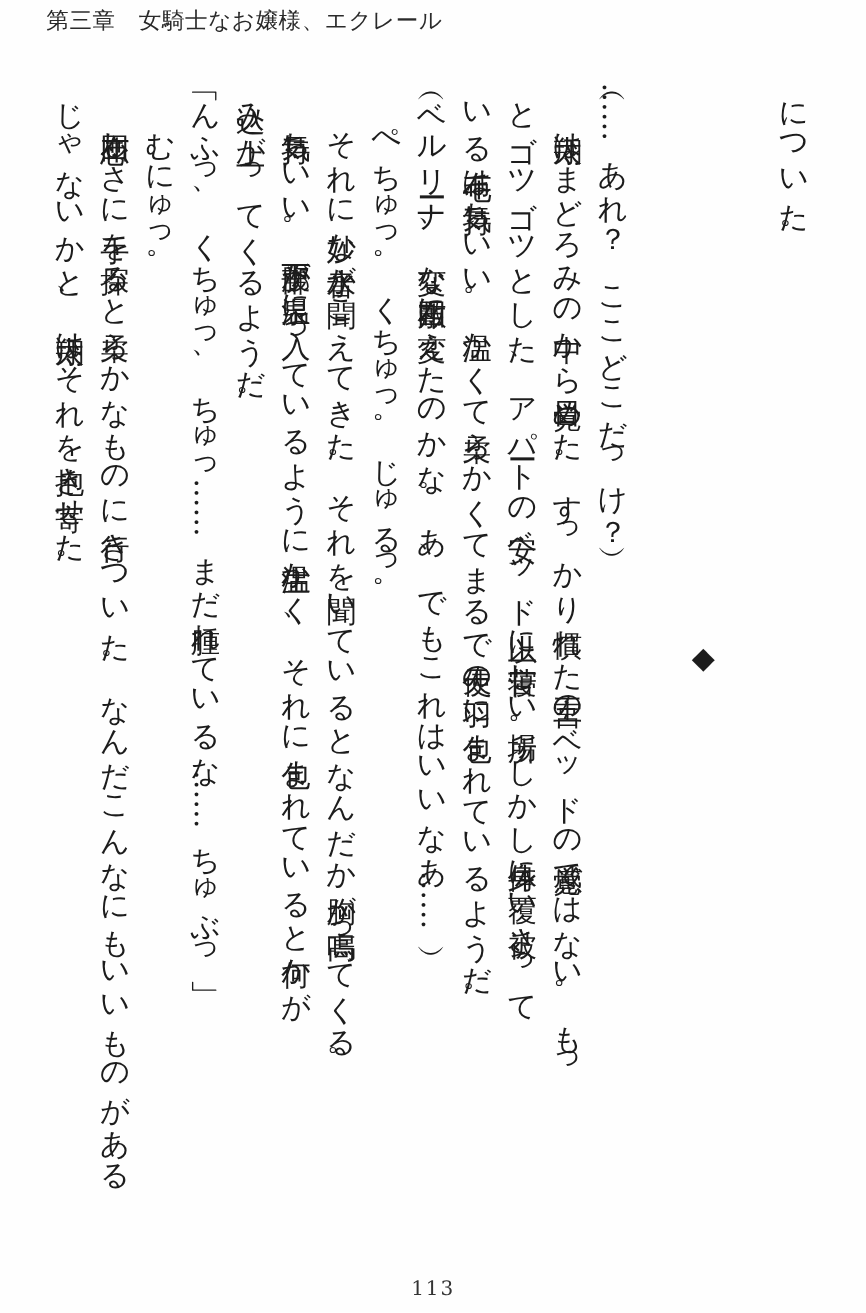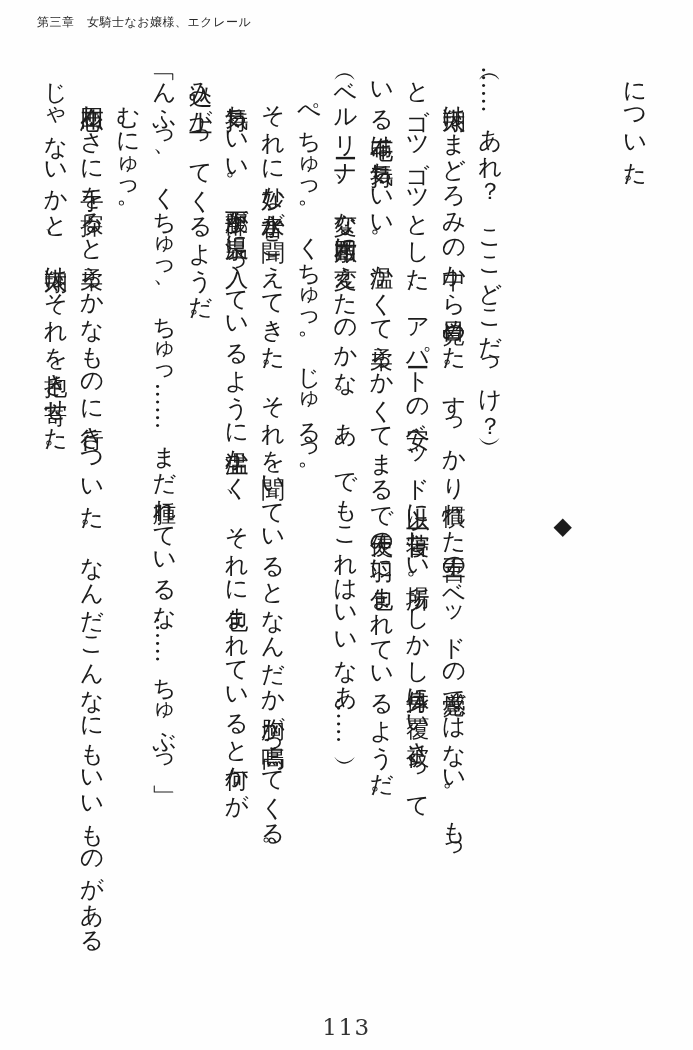--- a/index.html
+++ b/index.html
@@ -11,23 +11,23 @@
     position: relative;
     width: 693px;
     height: 1050px;
     background: #fefefe;
     overflow: hidden;
     font-family: "DejaVu Serif", "Liberation Serif", serif;
     color: #1e1e1e;
   }
   .chapter-header {
     position: absolute;
-    top: 14px;
+    top: 4px;
     left: 37px;
-    font-size: 12px;
+    font-size: 18px;
     letter-spacing: 0.5px;
     color: #2a2a2a;
     white-space: pre;
   }
   .textblock {
     position: absolute;
     top: 66px;
     right: 40px;
     height: 948px;
     writing-mode: vertical-rl;
@@ -47,21 +47,21 @@
   .textblock p.scene-break {
     padding-top: 446px;
     font-size: 24px;
   }
   .page-number {
     position: absolute;
     bottom: 10px;
     left: 0;
     width: 100%;
     text-align: center;
-    font-size: 23px;
+    font-size: 16px;
     letter-spacing: 1.5px;
     color: #333333;
   }
 </style>
 </head>
 <body>
 
 <div class="page">
 
   <div class="chapter-header">第三章　女騎士なお嬢様、エクレール</div>

